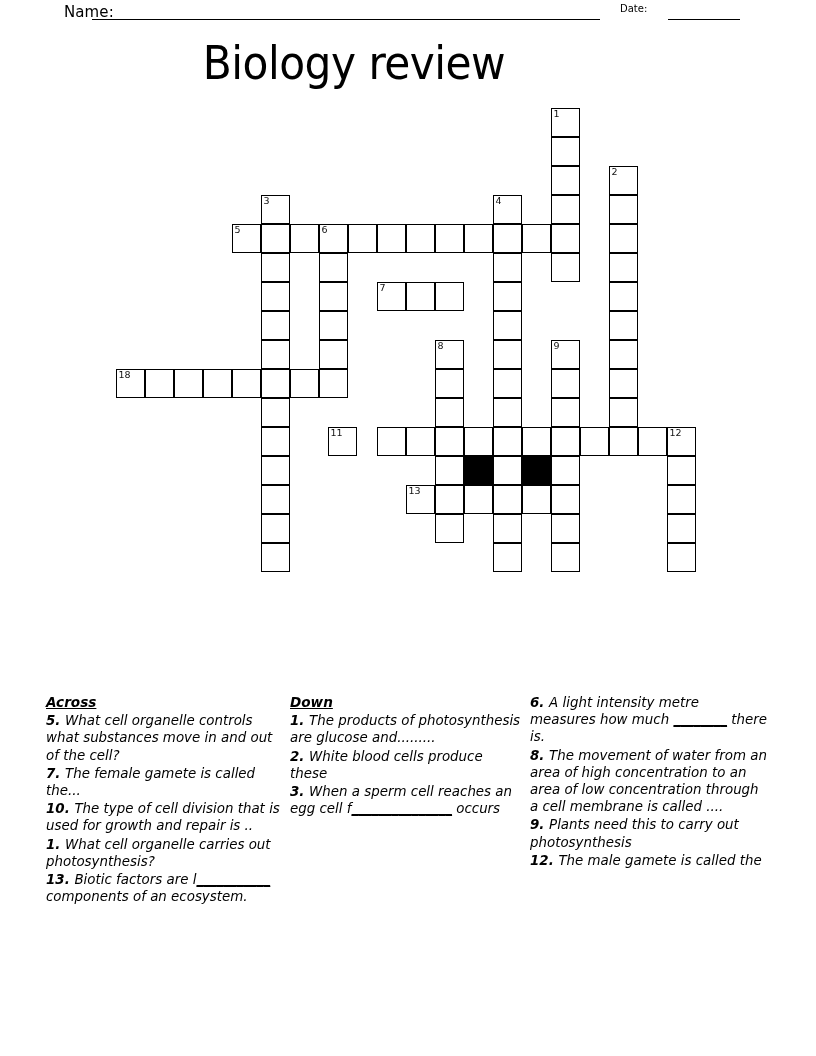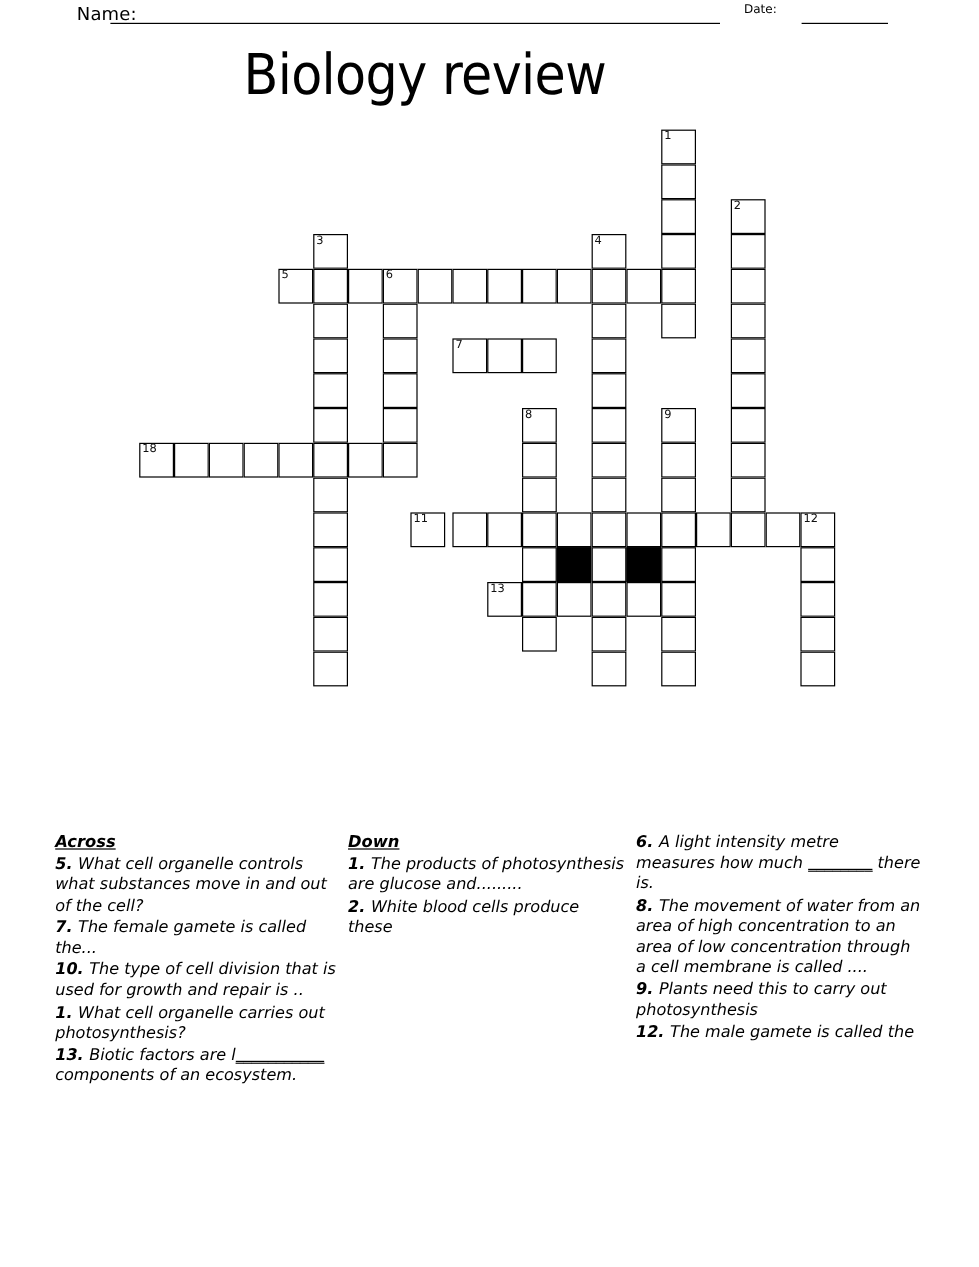--- a/index.html
+++ b/index.html
@@ -188,21 +188,21 @@
     <div class="cell" style="left: 319px; top: 369px;"></div>
     <div class="cell" style="left: 435px; top: 369px;"></div>
     <div class="cell" style="left: 493px; top: 369px;"></div>
     <div class="cell" style="left: 551px; top: 369px;"></div>
     <div class="cell" style="left: 609px; top: 369px;"></div>
     <div class="cell" style="left: 261px; top: 398px;"></div>
     <div class="cell" style="left: 435px; top: 398px;"></div>
     <div class="cell" style="left: 493px; top: 398px;"></div>
     <div class="cell" style="left: 551px; top: 398px;"></div>
     <div class="cell" style="left: 609px; top: 398px;"></div>
-    <div class="cell" style="left: 342px; top: 427px;">
+    <div class="cell" style="left: 328px; top: 427px;">
       <span class="num">11</span>
     </div>
     <div class="cell" style="left: 377px; top: 427px;"></div>
     <div class="cell" style="left: 406px; top: 427px;"></div>
     <div class="cell" style="left: 435px; top: 427px;"></div>
     <div class="cell" style="left: 464px; top: 427px;"></div>
     <div class="cell" style="left: 493px; top: 427px;"></div>
     <div class="cell" style="left: 522px; top: 427px;"></div>
     <div class="cell" style="left: 551px; top: 427px;"></div>
     <div class="cell" style="left: 580px; top: 427px;"></div>
@@ -249,20 +249,21 @@
         <span class="clue"><b>10. </b><span>The type of cell division that is used for growth and repair is ..</span></span>
         <span class="clue"><b>1. </b><span>What cell organelle carries out photosynthesis?</span></span>
         <span class="clue"><b>13. </b><span>Biotic factors are l</span><span class="blank-fill">___________</span><span> components of an ecosystem.</span></span>
       </div>
   </div>
   <div class="clue-col c2">
     <span class="clue-heading">Down</span>
     <div id="down-list">
         <span class="clue"><b>1. </b><span>The products of photosynthesis are glucose and.........</span></span>
         <span class="clue"><b>2. </b><span>White blood cells produce these</span></span>
+        <span class="clue"><b>3. </b><span>When a sperm cell reaches an egg cell f</span><span class="blank-fill">_______________</span><span> occurs</span></span>
       </div>
   </div>
   <div class="clue-col c3">
     <div id="down2-list">
         <span class="clue"><b>6. </b><span>A light intensity metre measures how much </span><span class="blank-fill">________</span><span> there is.</span></span>
         <span class="clue"><b>8. </b><span>The movement of water from an area of high concentration to an area of low concentration through a cell membrane is called ....</span></span>
         <span class="clue"><b>9. </b><span>Plants need this to carry out photosynthesis</span></span>
         <span class="clue"><b>12. </b><span>The male gamete is called the</span></span>
       </div>
   </div>

